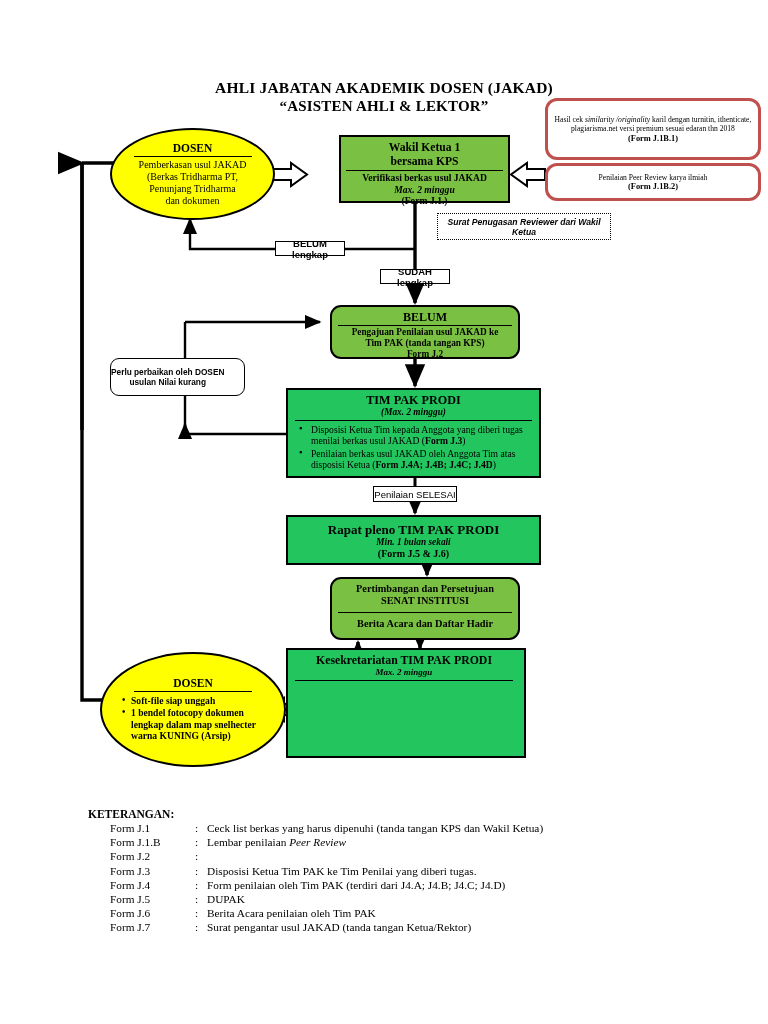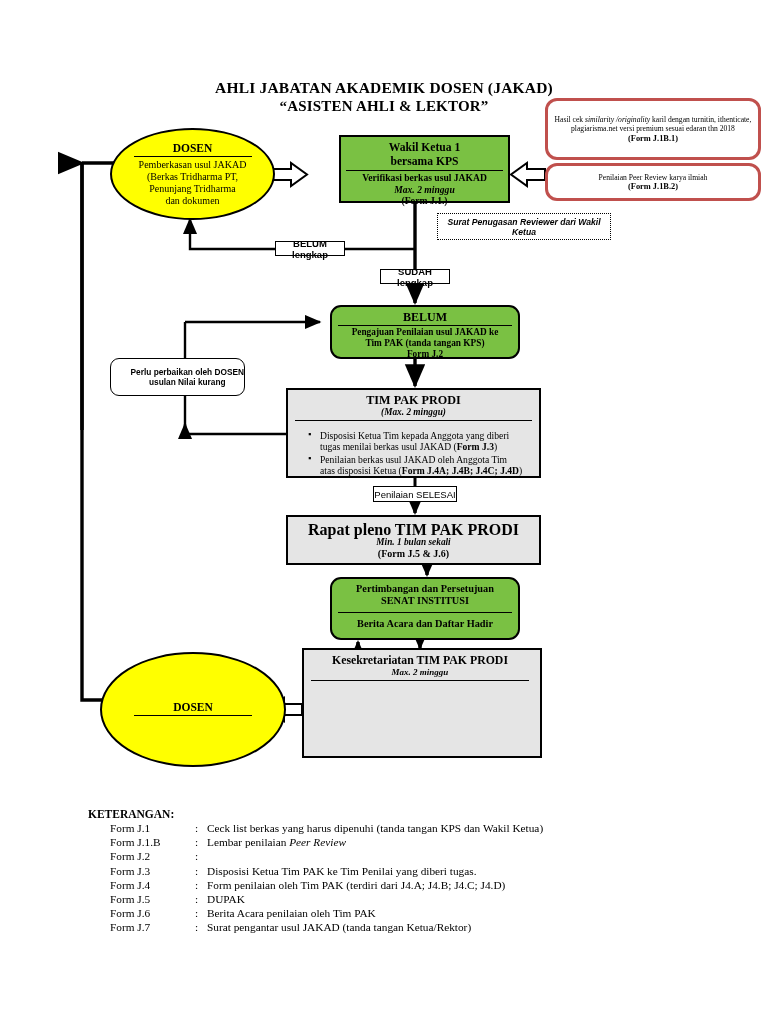--- a/index.html
+++ b/index.html
@@ -23,56 +23,56 @@
     display:flex;flex-direction:column;align-items:center;justify-content:center;
     text-align:center;font-weight:bold;
   }
   .ell-title{font-size:11.5px;line-height:13px;}
   .ell-rule{border-top:1.6px solid #000;margin:1px 0 2px 0;}
   .ell-body{font-size:10px;line-height:12px;font-weight:normal;}
 
   
   .green{background:#7ac143;border:2.5px solid #000;}
   .green-r{background:#7ac143;border:2.5px solid #000;border-radius:11px;}
-  .orange{background:#e5e5e5;border:2.5px solid #000;}
+  .orange{background:#22c55e;border:2.5px solid #000;}
   .box-title{font-weight:bold;text-align:center;}
 
   .hr-blk{border-top:1.6px solid #000;}
 
   
   .plabel{
     background:#ffffff;border:1.6px solid #000;
     font-family:"Liberation Sans", sans-serif;font-size:9.5px;
     display:flex;align-items:center;justify-content:center;text-align:center;
     line-height:11px;
   }
   .plabel-r{
     background:#ffffff;border:1.6px solid #000;border-radius:9px;
     font-family:"Liberation Sans", sans-serif;font-size:8.3px;font-weight:bold;
-    display:flex;align-items:center;justify-content:flex-end;text-align:center;
+    display:flex;align-items:center;justify-content:flex-start;text-align:center;
     line-height:10px;
   }
   .dotted{
     background:#ffffff;border:1.5px dotted #000;
     font-family:"Liberation Sans", sans-serif;font-size:8.6px;font-style:italic;
     font-weight:bold;
     display:flex;align-items:center;justify-content:center;text-align:center;
     line-height:10px;
   }
   
   .redbox{
     background:#ffffff;border:3.5px solid #c0504d;border-radius:12px;
     display:flex;align-items:center;justify-content:center;text-align:center;
     padding:3px 6px;box-sizing:border-box;
   }
   .red-txt{font-size:7.6px;line-height:9.3px;}
   .red-txt b{font-size:8.4px;}
   .red-txt i{font-style:italic;}
 
-  ul.bl{margin:9px;padding:0 0 0 14px;list-style:none;font-family:Liberation Serif, serif;}
+  ul.bl{margin:0;padding:0 0 0 14px;list-style:none;font-family:Liberation Serif, serif;}
   ul.bl li{
     position:relative;font-size:9.6px;line-height:11.4px;margin:0 0 1px 0;
     padding-left:2px;
   }
   ul.bl li:before{
     content:"\25AA";position:absolute;left:-10px;top:-1px;font-size:9px;
   }
   ul.dot{margin:0;padding:0 0 0 14px;list-style:none;text-align:left;}
   ul.dot li{position:relative;font-size:9.6px;line-height:11.6px;font-weight:bold;}
   ul.dot li:before{content:"\2022";position:absolute;left:-9px;top:-1px;}
@@ -219,45 +219,49 @@
       Penilaian berkas usul JAKAD oleh Anggota Tim atas disposisi Ketua (<b>Form J.4A; J.4B; J.4C; J.4D</b>)
     </li>
   </ul>
 </div>
 
 <div class="node plabel" style="left:373px;top:486px;width:84px;height:16px;">
   <span>Penilaian SELESAI</span>
 </div>
 
 <div class="node orange" style="left:286px;top:515px;width:255px;height:50px;padding:6px 6px 0 6px;">
-  <div class="box-title" style="font-size:16px;line-height:14px;">Rapat pleno TIM PAK PRODI</div>
+  <div class="box-title" style="font-size:13px;line-height:14px;">Rapat pleno TIM PAK PRODI</div>
   <div class="box-title" style="font-size:9.3px;line-height:11px;font-style:italic;">Min. 1 bulan sekali</div>
   <div class="box-title" style="font-size:10px;line-height:12px;">(Form J.5 &amp; J.6)</div>
 </div>
 
 <div class="node green-r" style="left:330px;top:577px;width:190px;height:63px;padding:4px 6px 0 6px;">
   <div style="text-align:center;font-size:10.3px;line-height:12.4px;font-weight:bold;">
     <span>Pertimbangan dan Persetujuan</span><br>
     <span>SENAT INSTITUSI</span>
   </div>
   <div class="hr-blk" style="margin:4px 0 5px 0;"></div>
   <div style="text-align:center;font-size:10.3px;line-height:12px;font-weight:bold;">Berita Acara dan Daftar Hadir</div>
 </div>
 
-<div class="node orange" style="left:302px;top:648px;width:240px;height:110px;padding:3px 11px 0 7px;">
+<div class="node orange" style="left:286px;top:648px;width:240px;height:110px;padding:3px 11px 0 7px;">
   <div class="box-title" style="font-size:11.8px;line-height:14px;">Kesekretariatan TIM PAK PRODI</div>
   <div class="box-title" style="font-size:9px;line-height:10.5px;font-style:italic;">Max. 2 minggu</div>
   <div class="hr-blk" style="margin:2px 0 3px 0;"></div>
 </div>
 
 <div class="node ellipse" style="left:100px;top:652px;width:186px;height:115px;">
   <div style="width:118px;">
     <div class="ell-title">DOSEN</div>
     <div class="ell-rule"></div>
   </div>
+  <ul class="dot" style="width:138px;margin-top:1px;">
+    <li>Soft-file siap unggah</li>
+    <li>1 bendel fotocopy dokumen lengkap dalam map snelhecter warna KUNING (Arsip)</li>
+  </ul>
 </div>
 
 <div id="legend">
   <div class="hd">KETERANGAN:</div>
 
   <div class="lrow">
     <div class="k">Form J.1</div>
     <div class="s">:</div>
     <div class="v">Ceck list berkas yang harus dipenuhi (tanda tangan KPS dan Wakil Ketua)</div>
   </div>

